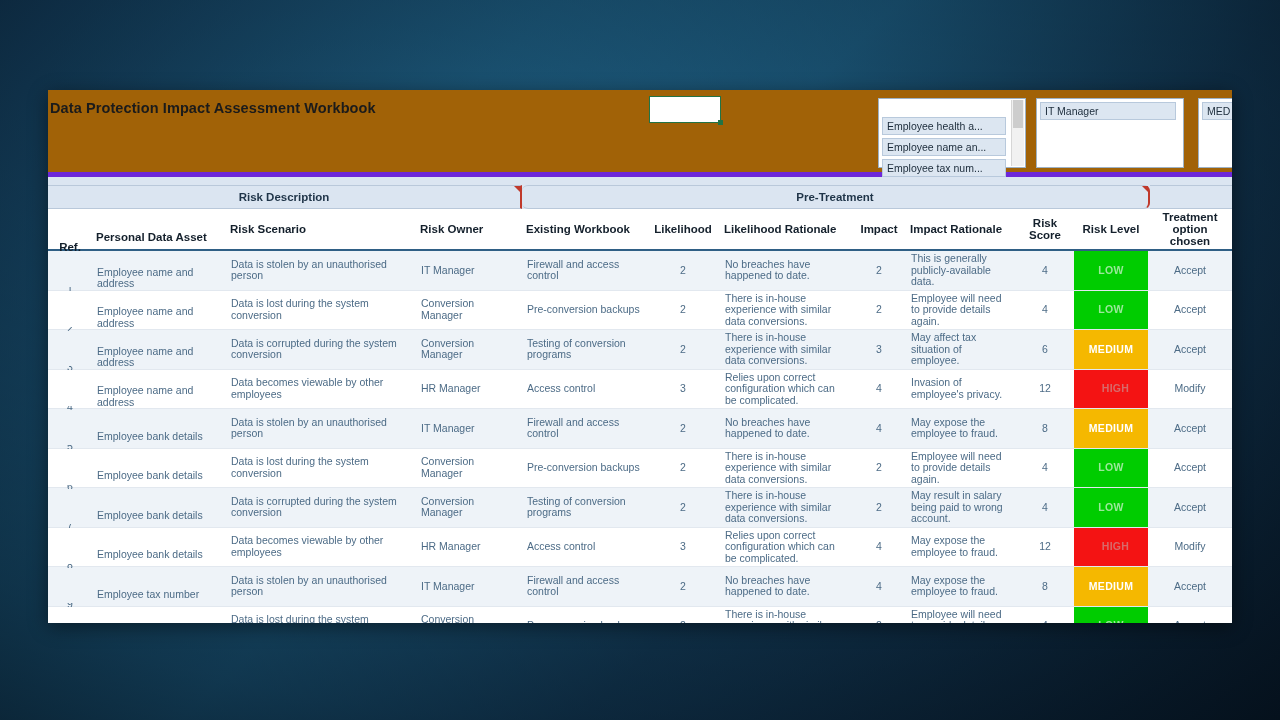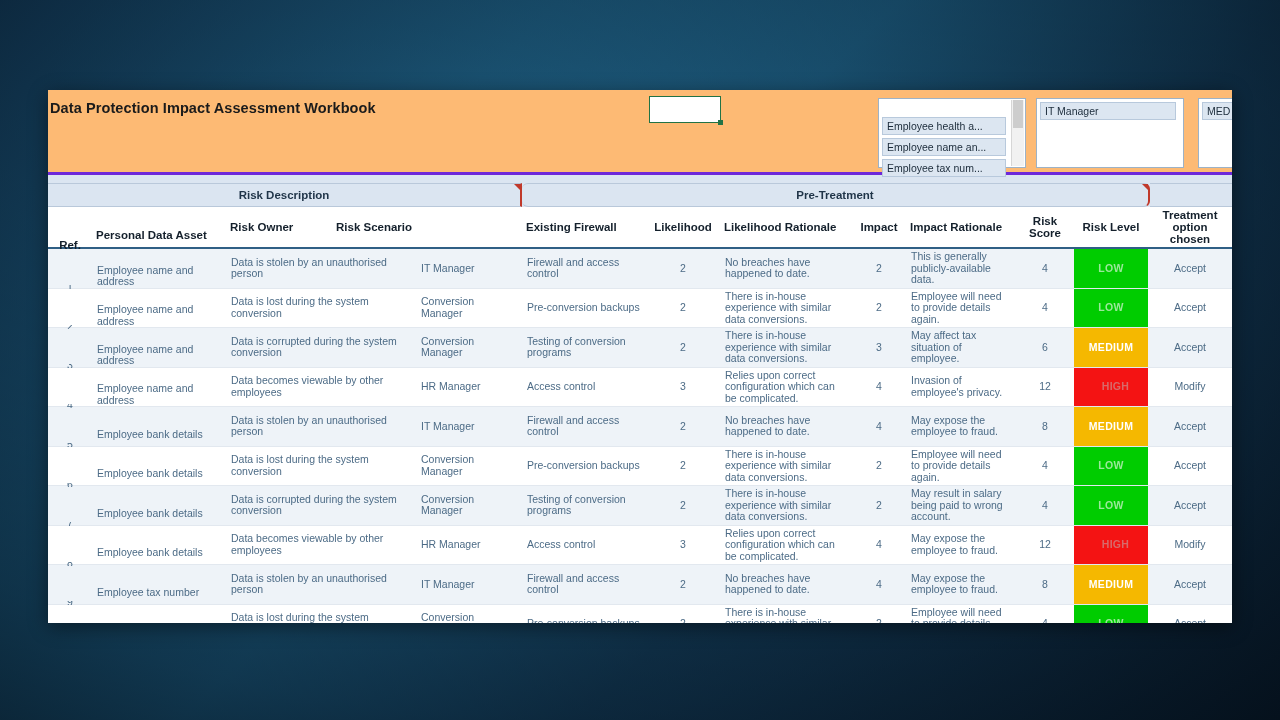--- a/index.html
+++ b/index.html
@@ -28,22 +28,22 @@
     width: 1184px;
     height: 533px;
     background: #ffffff;
     overflow: hidden;
     box-shadow: 0 4px 18px rgba(0,0,0,0.45);
   }
   
   .topband {
     position: relative;
     height: 82px;
-    background: #fdba74;
-    border-bottom: 3px solid #6d28d9;
+    background: #a16207;
+    border-bottom: 5px solid #6d28d9;
   }
   .wb-title {
     position: absolute;
     left: 2px;
     top: 10px;
     font-size: 14.5px;
     font-weight: bold;
     color: #1b1b1b;
     letter-spacing: 0.1px;
   }
@@ -282,23 +282,23 @@
       <span class="corner"></span>
     </div>
     <div class="group g3">
       <span></span>
     </div>
   </div>
 
   <div class="headrow">
     <div class="hcell c-ref center">Ref.</div>
     <div class="hcell c-asset">Personal Data Asset</div>
+    <div class="hcell c-scen">Risk Scenario</div>
     <div class="hcell c-owner">Risk Owner</div>
-    <div class="hcell c-scen">Risk Scenario</div>
-    <div class="hcell c-ctrl">Existing Firewall</div>
+    <div class="hcell c-ctrl">Existing Workbook</div>
     <div class="hcell c-like center">Likelihood</div>
     <div class="hcell c-likerat">Likelihood Rationale</div>
     <div class="hcell c-impact center">Impact</div>
     <div class="hcell c-imprat">Impact Rationale</div>
     <div class="hcell c-score center">Risk Score</div>
     <div class="hcell c-level center">Risk Level</div>
     <div class="hcell c-treat center">Treatment option chosen</div>
   </div>
 
   <div class="rows" id="rows">

